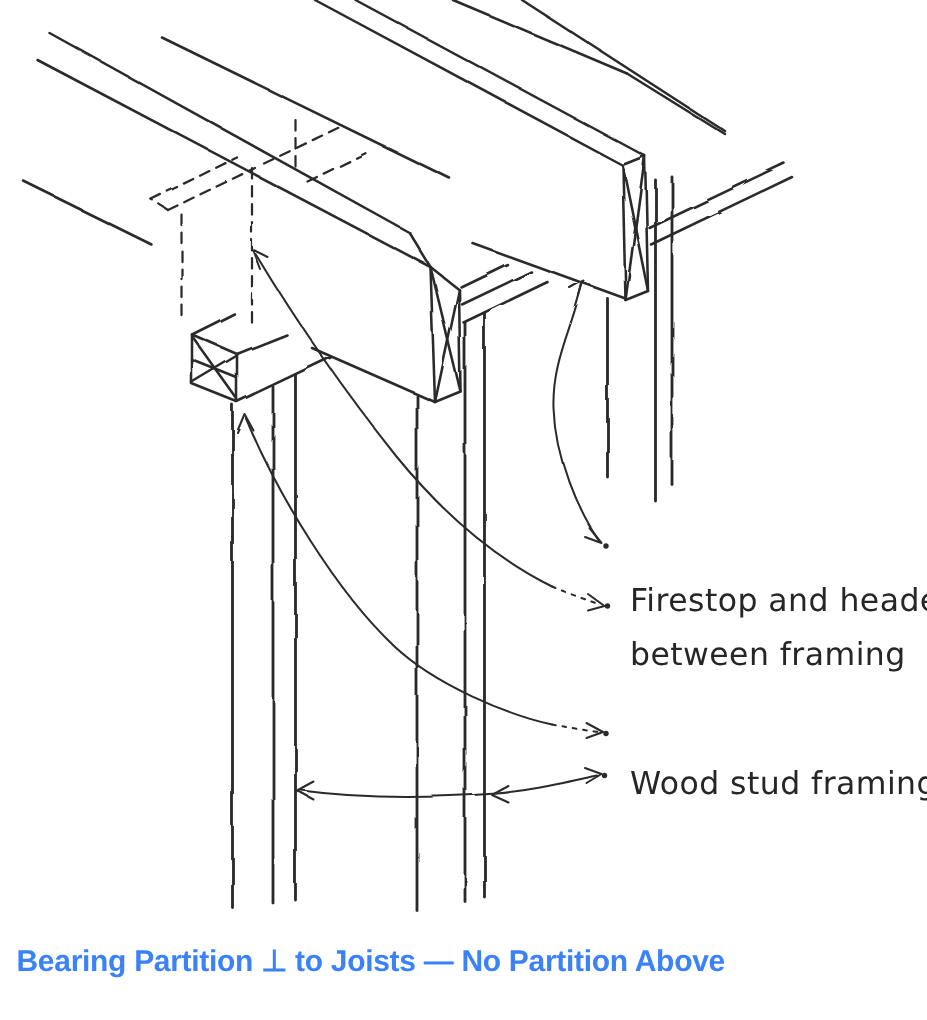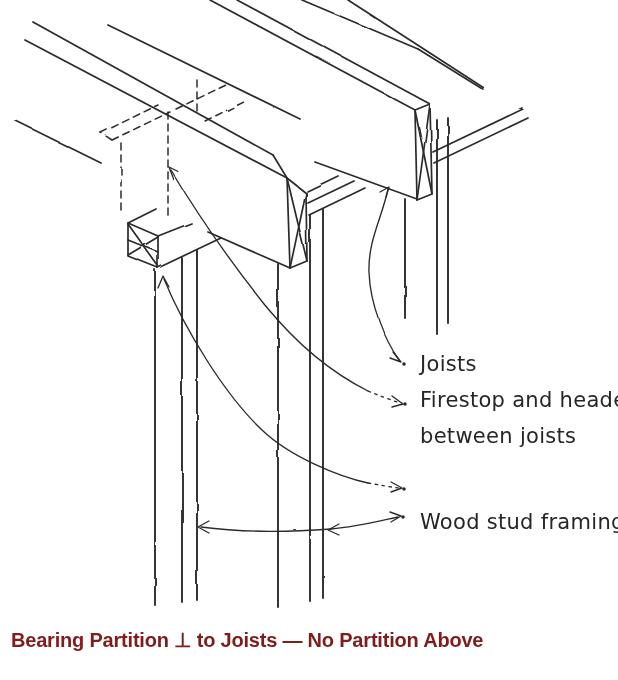--- a/index.html
+++ b/index.html
@@ -16,21 +16,21 @@
     color:#262626;
     font-size:21px;
     line-height:36px;
     letter-spacing:0.3px;
     white-space:nowrap;
   }
   .caption{
     position:absolute;
     left:11px;top:628px;
     width:600px;
-    color:#7f1d1d;
+    color:#3b82f6;
     font-family:"Liberation Sans", sans-serif;
     font-weight:700;
     font-size:20px;
     letter-spacing:-0.2px;
     white-space:nowrap;
   }
   svg path, svg line, svg polyline{
     fill:none;
     stroke:#2b2b2b;
     stroke-linecap:round;
@@ -161,24 +161,23 @@
         <path class="lead" d="M331,529 C355,527 375,522 398,517"></path>
         <polyline class="head" points="209,521 198,527 209,533"></polyline>
         <polyline class="head" points="339,524 328,530 339,535"></polyline>
         <polyline class="head" points="390,512 401,516 391,522"></polyline>
         <circle cx="403" cy="517" r="1.8"></circle>
       </g>
 
     </g>
   </svg>
 
-  <div class="callout" style="left:420px;top:346px">Joists</div>
 
   <div class="callout" style="left:420px;top:382px">Firestop and header</div>
 
-  <div class="callout" style="left:420px;top:418px">between joists</div>
+  <div class="callout" style="left:420px;top:418px">between framing</div>
 
 
   <div class="callout" style="left:420px;top:504px">Wood stud framing</div>
 
   <div class="caption">Bearing Partition ⊥ to Joists — No Partition Above</div>
 
 </div>
 
 </body></html>

